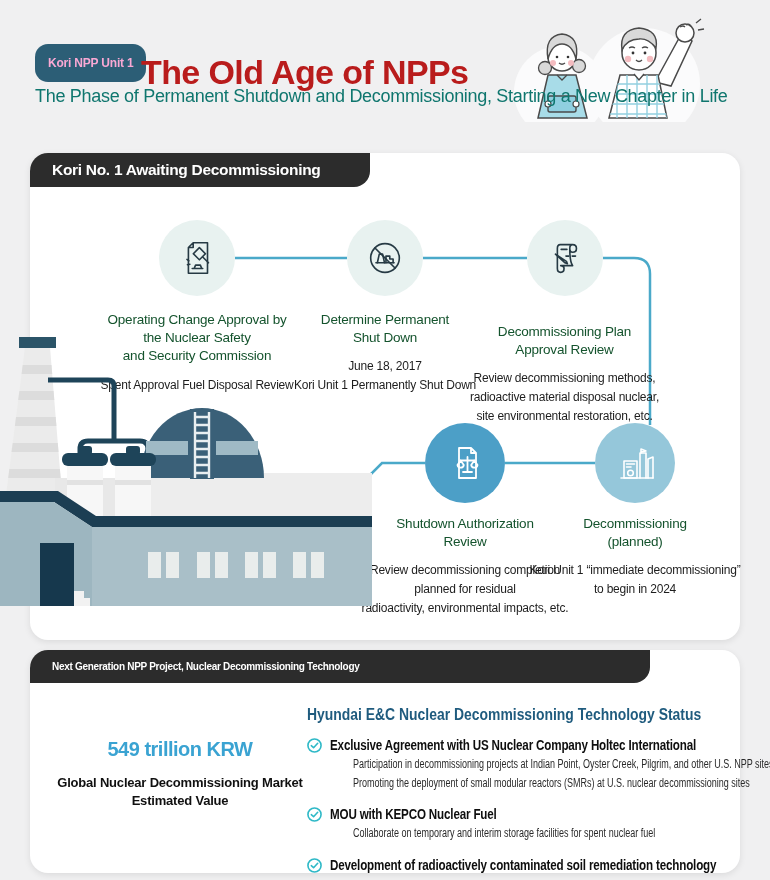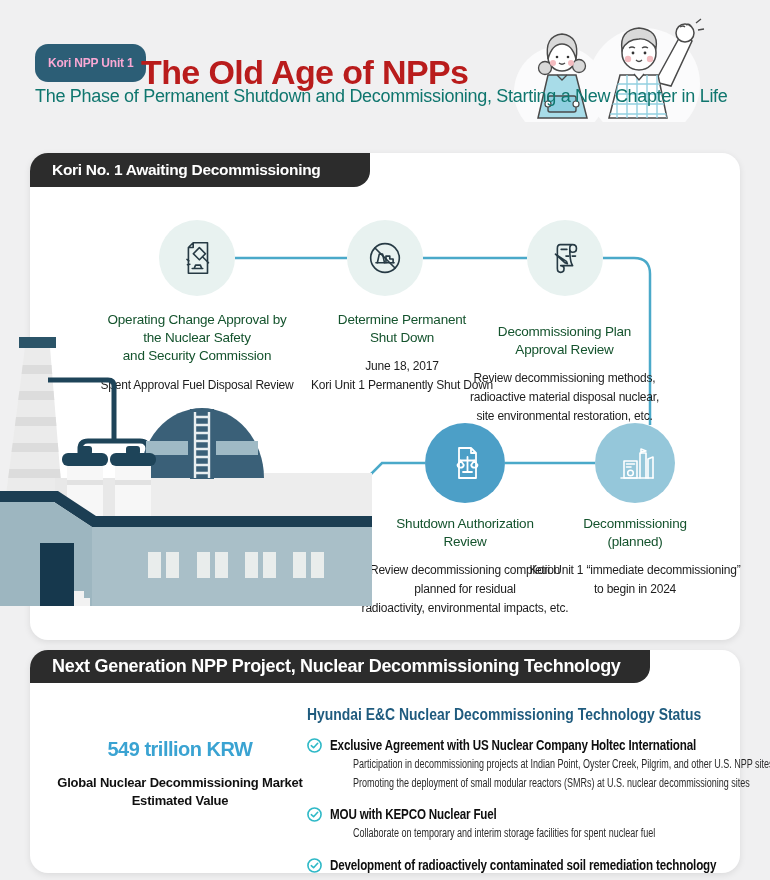--- a/index.html
+++ b/index.html
@@ -17,37 +17,37 @@
 
   
   .card{position:absolute;left:30px;width:710px;background:#fff;border-radius:18px;
         box-shadow:0 2px 7px rgba(0,0,0,0.09);margin-top:28px;}
   .card1{top:125px;height:487px;}
   .card2{top:622px;height:223px;}
   .banner{position:absolute;left:0;top:0;background:#2c2c2c;color:#fff;font-weight:bold;
           border-radius:18px 0 16px 0;display:flex;align-items:center;padding-left:22px;
           letter-spacing:-0.3px;box-sizing:border-box;}
   .banner1{width:340px;height:34px;font-size:15.5px;}
-  .banner2{width:620px;height:33px;font-size:18px;}
+  .banner2{width:620px;height:33px;font-size:10px;}
 
   
   .flow-lines{position:absolute;left:0;top:0;}
   .circle{position:absolute;border-radius:50%;display:flex;align-items:center;justify-content:center;}
   .c-mint{width:76px;height:76px;background:#e8f2f0;}
   .c-blue{width:80px;height:80px;background:#4c9fc7;}
   .c-lblue{width:80px;height:80px;background:#95c7da;}
   .c1{left:129px;top:67px;}.c2{left:317px;top:67px;}.c3{left:497px;top:67px;}
   .c4{left:395px;top:270px;}.c5{left:565px;top:270px;}
   .step{position:absolute;text-align:center;}
   .step h3{margin:0;font-size:13.5px;font-weight:normal;color:#14532d;white-space:pre-line;
            line-height:1.35;letter-spacing:-0.2px;}
   .step p{margin:10px 0 0;font-size:12px;color:#1d1d1d;white-space:pre-line;line-height:1.55;
           letter-spacing:-0.2px;}
   .t1{left:27px;top:158px;width:280px;}
-  .t2{left:262px;top:158px;width:220px;}
+  .t2{left:245px;top:158px;width:220px;}
   .t3{left:412px;top:170px;width:245px;}
   .t4{left:305px;top:362px;width:260px;}
   .t5{left:480px;top:362px;width:250px;}
 
   .plant{position:absolute;left:0;top:333px;z-index:4;}
 
   
   .market{position:absolute;left:5px;top:88px;width:290px;text-align:center;}
   .market-value{font-size:20px;font-weight:bold;color:#3aa3d2;letter-spacing:-0.5px;}
   .market-label{margin-top:13px;font-size:13px;font-weight:bold;color:#101010;line-height:1.4;

